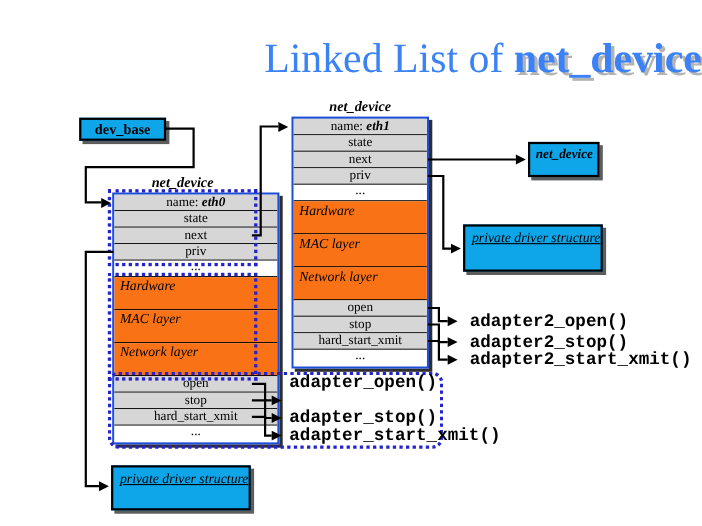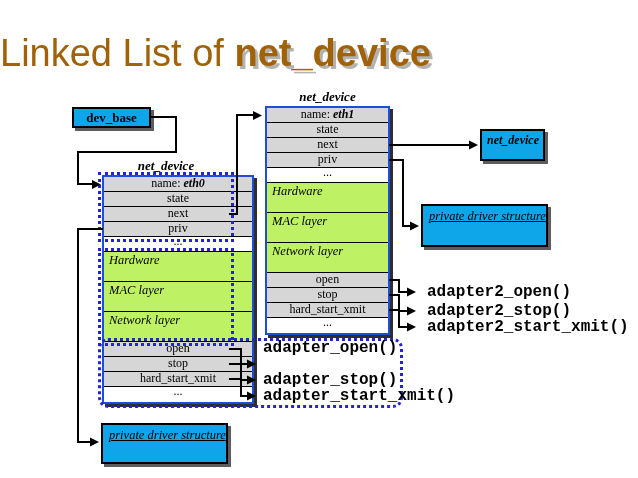--- a/index.html
+++ b/index.html
@@ -1,20 +1,20 @@
 <!DOCTYPE html>
 <html><head>
 <meta charset="utf-8">
 <style>
   html,body{margin:0;padding:0;}
   body{width:638px;height:478px;background:#ffffff;position:relative;overflow:hidden;
        font-family:"Liberation Serif",serif;color:#000;}
   
-  .title{position:absolute;top:32px;left:0;width:638px;text-align:left;
-         font-family:Liberation Sans, sans-serif;font-size:38px;line-height:42px;color:#a16207;white-space:nowrap;}
+  .title{position:absolute;top:32px;left:0;width:638px;text-align:right;
+         font-family:Liberation Serif, serif;font-size:38px;line-height:42px;color:#3b82f6;white-space:nowrap;}
   .title .emph{font-weight:700;text-shadow:3px 3px 0 #b3b3b3;}
   
   .gbox{position:absolute;background:#0ea5e9;border:2px solid #000;box-sizing:border-box;
         box-shadow:3px 3px 0 #5d5d5d;}
   .devbase{left:72px;top:107px;width:79px;height:21px;text-align:center;
            font-weight:bold;font-size:13px;line-height:17px;}
   .ndbox{left:480px;top:129px;width:65px;height:32px;padding:2px 0 0 5px;
          font-weight:bold;font-style:italic;font-size:12px;}
   .localbox{padding:3px 0 0 6px;font-size:12.5px;line-height:15px;}
   .localbox .l1{font-weight:bold;font-style:italic;}
@@ -26,21 +26,21 @@
   .h-eth0{left:102px;top:158px;width:128px;}
   .h-eth1{left:265px;top:89px;width:125px;}
   .stable{position:absolute;border:2px solid #1d4ed8;background:#fff;box-sizing:border-box;
           box-shadow:3px 3px 0 #2e2e2e;}
   .t-eth0{left:102px;top:175px;width:152px;}
   .t-eth1{left:265px;top:106px;width:125px;}
   .trow{border-bottom:1px solid #000;box-sizing:border-box;font-size:12px;text-align:center;overflow:hidden;}
   .trow:last-child{border-bottom:none;}
   .trow.field{height:15px;background:#d6d6d6;line-height:13px;}
   .trow.dots{height:15px;background:#ffffff;line-height:9px;}
-  .trow.section{height:30px;background:#bef264;text-align:left;padding:2px 0 0 5px;
+  .trow.section{height:30px;background:#f97316;text-align:left;padding:2px 0 0 5px;
                 font-style:italic;font-size:12.5px;line-height:13px;}
   .emv{font-weight:bold;font-style:italic;}
   
   .dotrect{position:absolute;border:3px dotted #2323cf;box-sizing:border-box;pointer-events:none;}
   .dr1{left:98px;top:172px;width:136px;height:70px;}
   .dr2{left:98px;top:248px;width:136px;height:98px;}
   .dr3{left:98px;top:338px;width:305px;height:70px;border-radius:10px;}
   
   .fn{position:absolute;font-family:"Liberation Mono",monospace;font-weight:bold;
       font-size:16px;line-height:14px;white-space:nowrap;}

